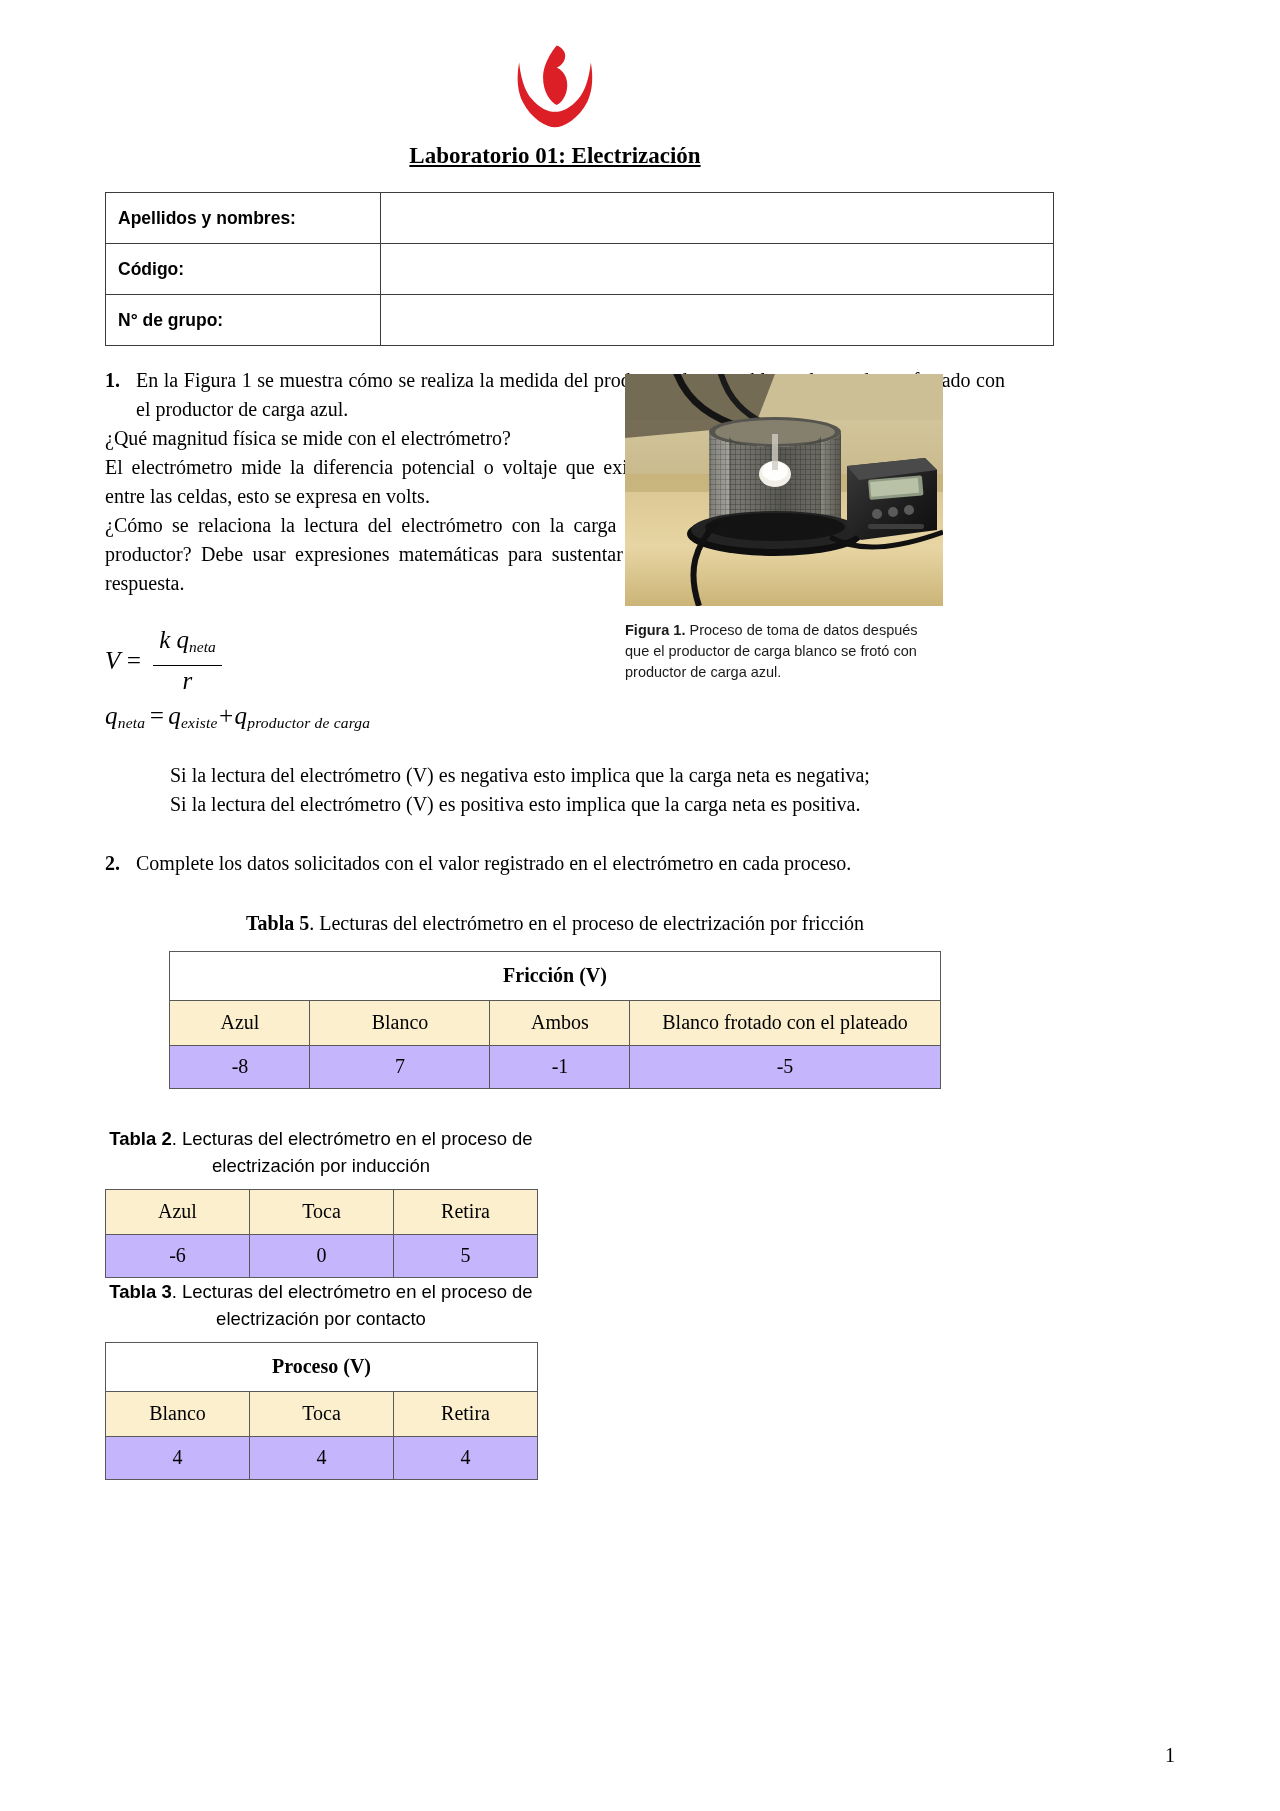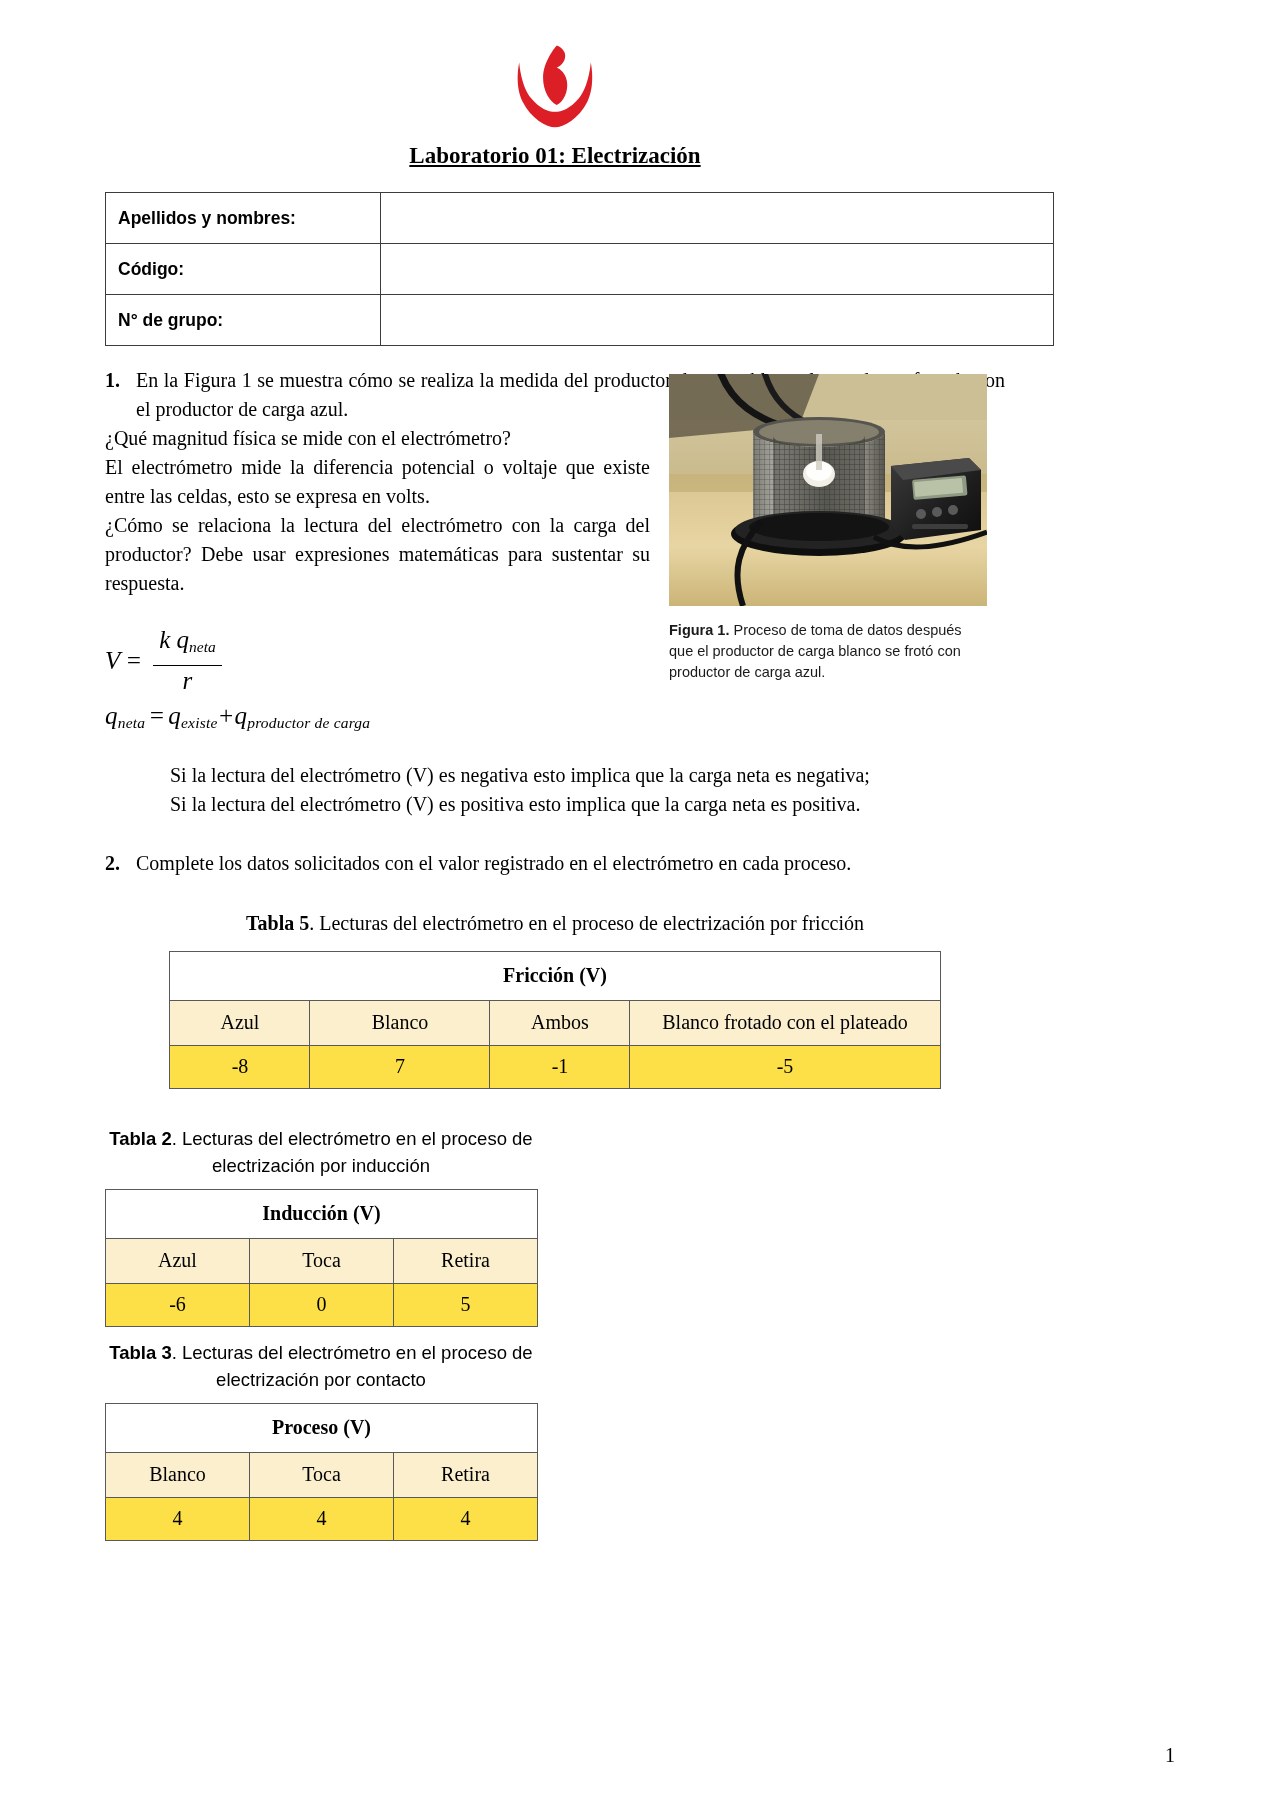--- a/index.html
+++ b/index.html
@@ -111,21 +111,21 @@
   .gap-para {
     margin-top: 26px;
   }
   .gap-para-lg {
     margin-top: 46px;
   }
 
   
   .figure {
     position: absolute;
-    left: 669px;
+    left: 625px;
     top: 374px;
     width: 318px;
   }
   .figure-img {
     width: 318px;
     height: 232px;
     display: block;
     border: 0;
   }
   .figure-caption {
@@ -195,22 +195,22 @@
   }
   .table-caption .c-sans {
     font-family: "Liberation Sans", sans-serif;
     font-size: 18.5px;
   }
   .table-caption b { font-weight: bold; }
 
   table.data {
     border-collapse: collapse;
     table-layout: fixed;
-    margin: 12px auto;
-    background: #fde047;
+    margin: 0 auto;
+    background: #c4b5fd;
   }
   table.data td, table.data th {
     border: 1.4px solid #595959;
     text-align: center;
     font-size: 20px;
     font-weight: normal;
     padding: 6px 4px;
     height: 30px;
   }
   table.data th.span-head {
@@ -352,23 +352,20 @@
 
       <div class="tbl-col">
         <div class="table-caption"><span class="c-sans"><b>Tabla 2</b><span>. Lecturas del electrómetro en el proceso de electrización por inducción</span></span></div>
         <table class="data small" style="margin-top:10px;">
           <colgroup>
               <col>
               <col>
               <col>
             </colgroup>
           <tbody>
-            <tr>
-              <th class="span-head" colspan="3">Inducción (V)</th>
-            </tr>
             <tr>
               <th class="col-head">Azul</th>
               <th class="col-head">Toca</th>
               <th class="col-head">Retira</th>
             </tr>
             <tr>
               <td>-6</td>
               <td>0</td>
               <td>5</td>
             </tr>

